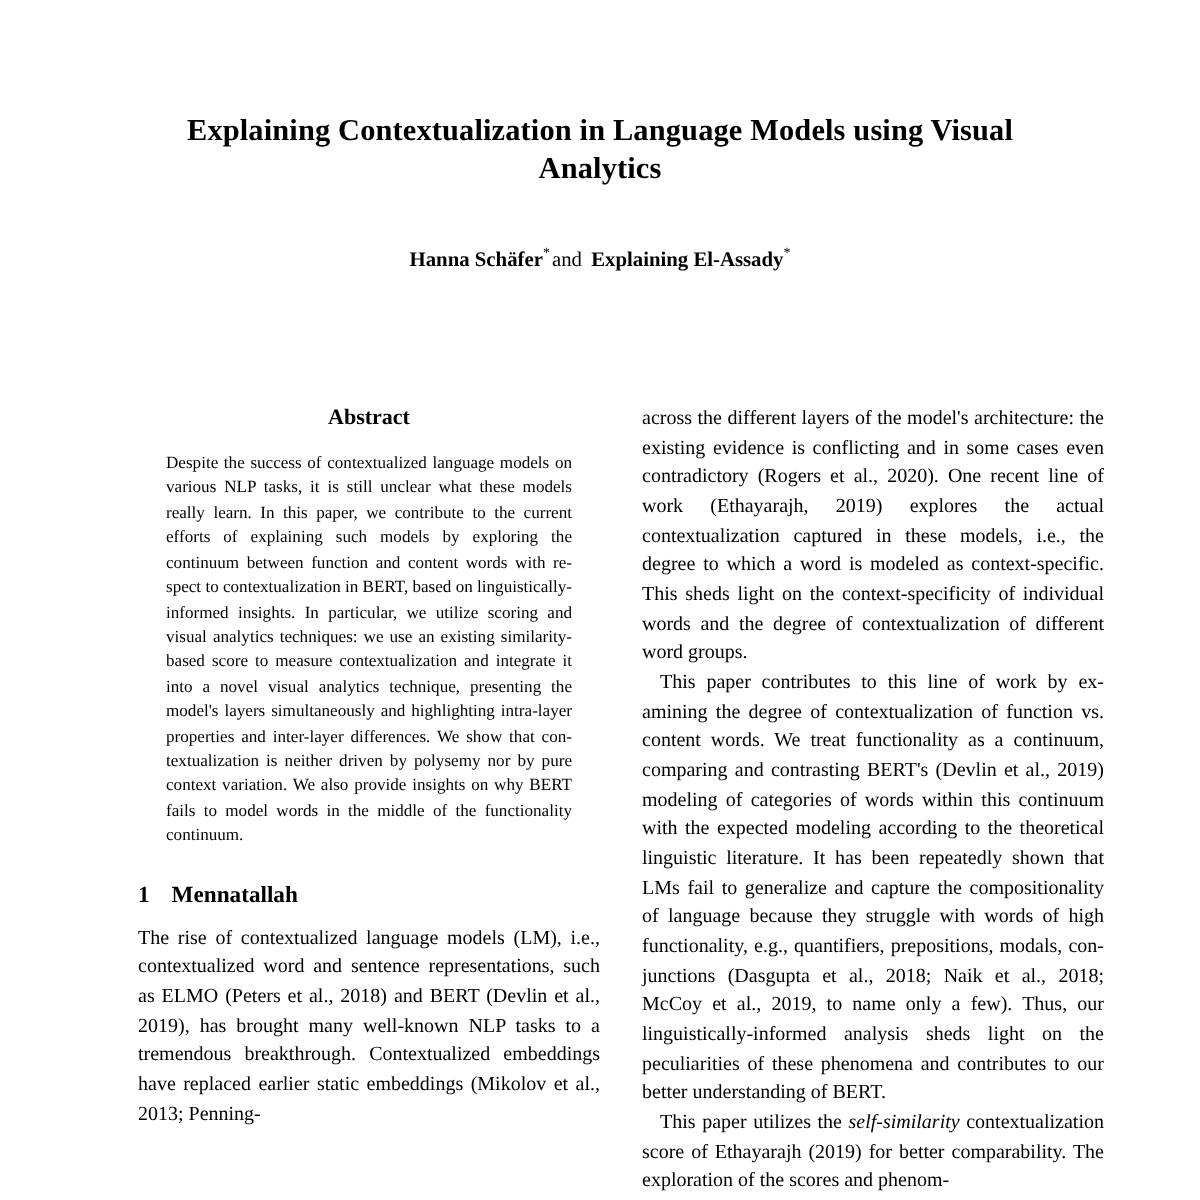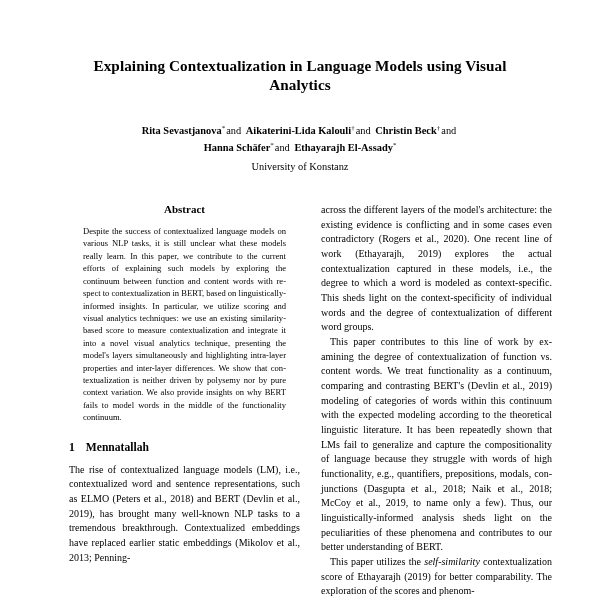--- a/index.html
+++ b/index.html
@@ -134,29 +134,23 @@
 </head>
 <body>
 
 <div class="page">
 
   <div class="title-block">
     <h1 class="paper-title">Explaining Contextualization in Language Models using Visual Analytics</h1>
 
     <div class="authors">
       <div class="author-line">
-        <span class="author-name">Rita Sevastjanova</span><span class="sup">*</span><span class="conj">and</span>
-        <span class="author-name">Aikaterini-Lida Kalouli</span><span class="sup">†</span><span class="conj">and</span>
-        <span class="author-name">Christin Beck</span><span class="sup">†</span><span class="conj">and</span>
+        <span class="author-name">Hanna Schäfer</span><span class="sup">*</span><span class="conj">and</span>
+        <span class="author-name">Explaining El-Assady</span><span class="sup">*</span>
       </div>
-      <div class="author-line">
-        <span class="author-name">Hanna Schäfer</span><span class="sup">*</span><span class="conj">and</span>
-        <span class="author-name">Ethayarajh El-Assady</span><span class="sup">*</span>
-      </div>
-      <div class="affiliation">University of Konstanz</div>
     </div>
   </div>
 
   <div class="columns">
 
     <div class="col lcol">
       <div class="abstract-wrap">
         <div class="abstract-heading">Abstract</div>
         <p class="abstract-text">Despite the success of contextualized language models on various NLP tasks, it is still unclear what these models really learn. In this paper, we contribute to the current efforts of explain­ing such models by exploring the continuum between function and content words with re­spect to contextualization in BERT, based on linguistically-informed insights. In particular, we utilize scoring and visual analytics tech­niques: we use an existing similarity-based score to measure contextualization and inte­grate it into a novel visual analytics tech­nique, presenting the model's layers simulta­neously and highlighting intra-layer properties and inter-layer differences. We show that con­textualization is neither driven by polysemy nor by pure context variation. We also provide insights on why BERT fails to model words in the middle of the functionality continuum.</p>
       </div>

